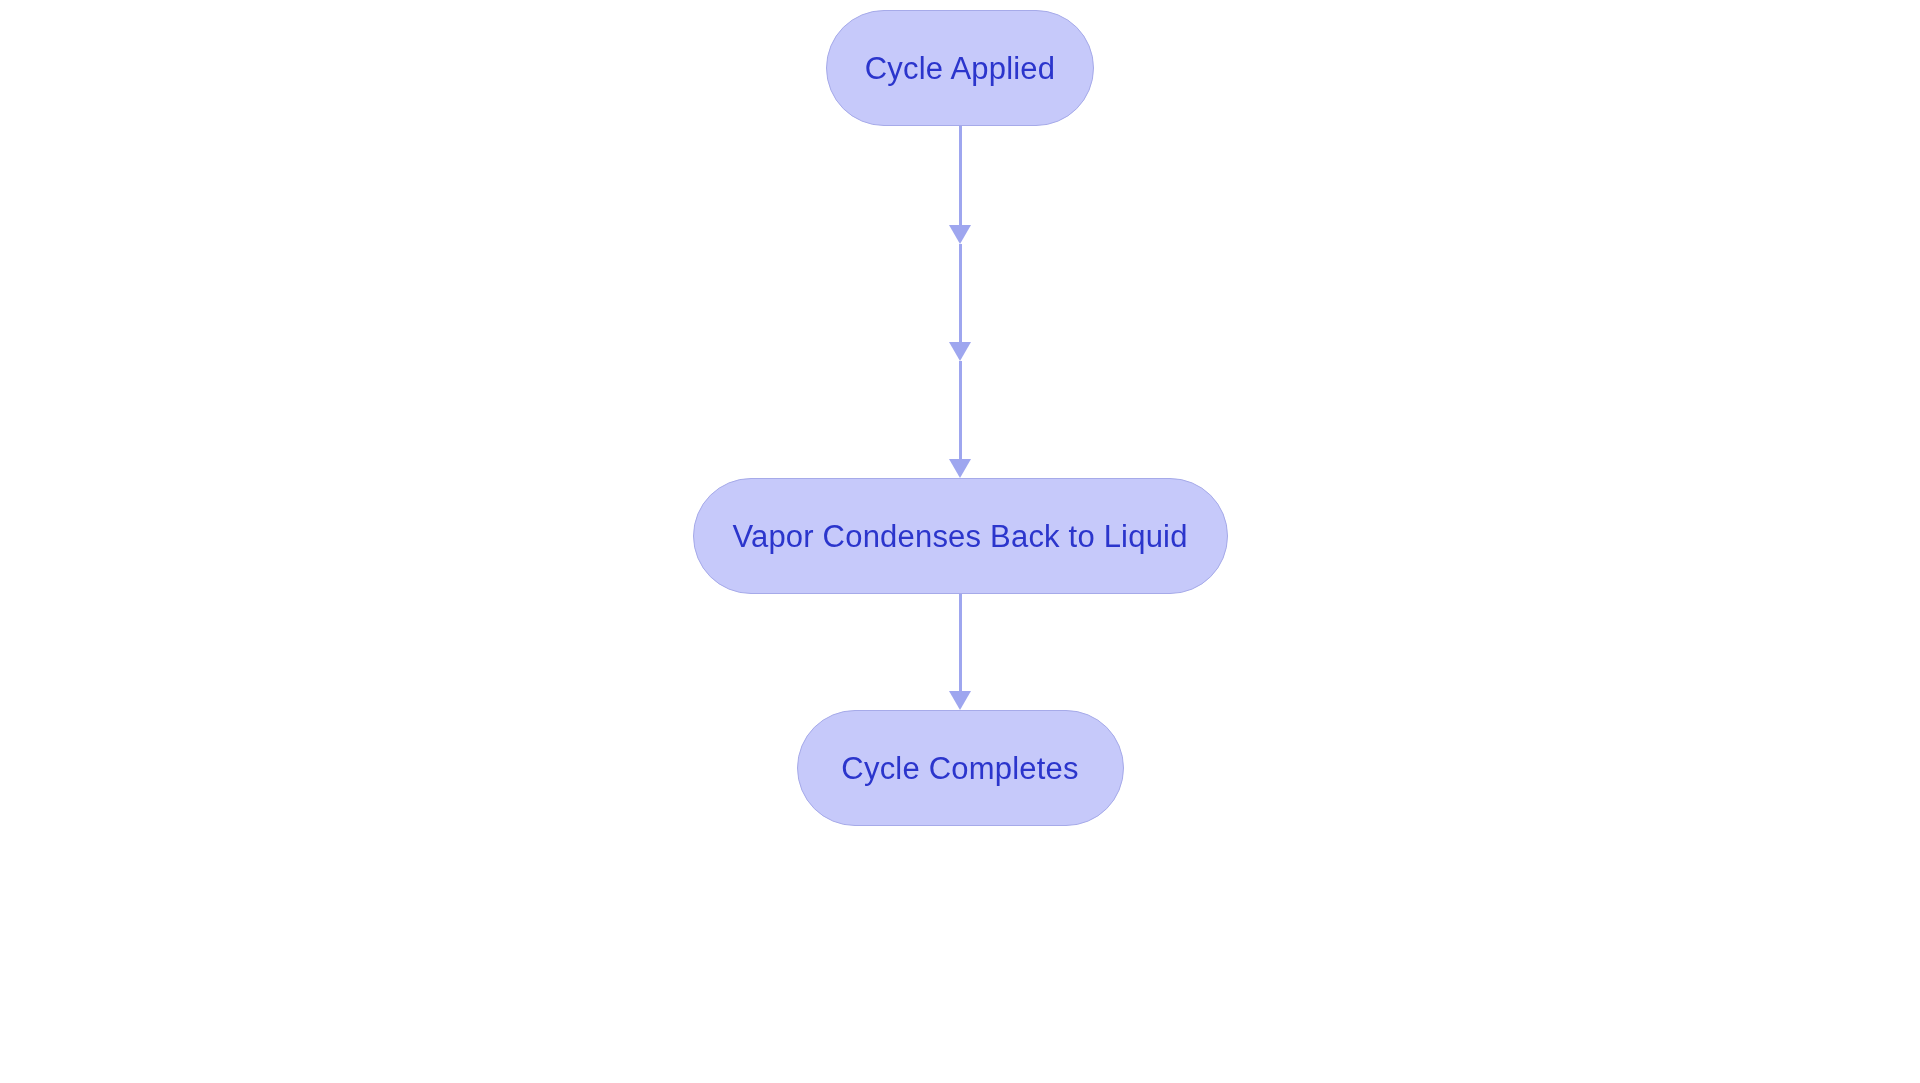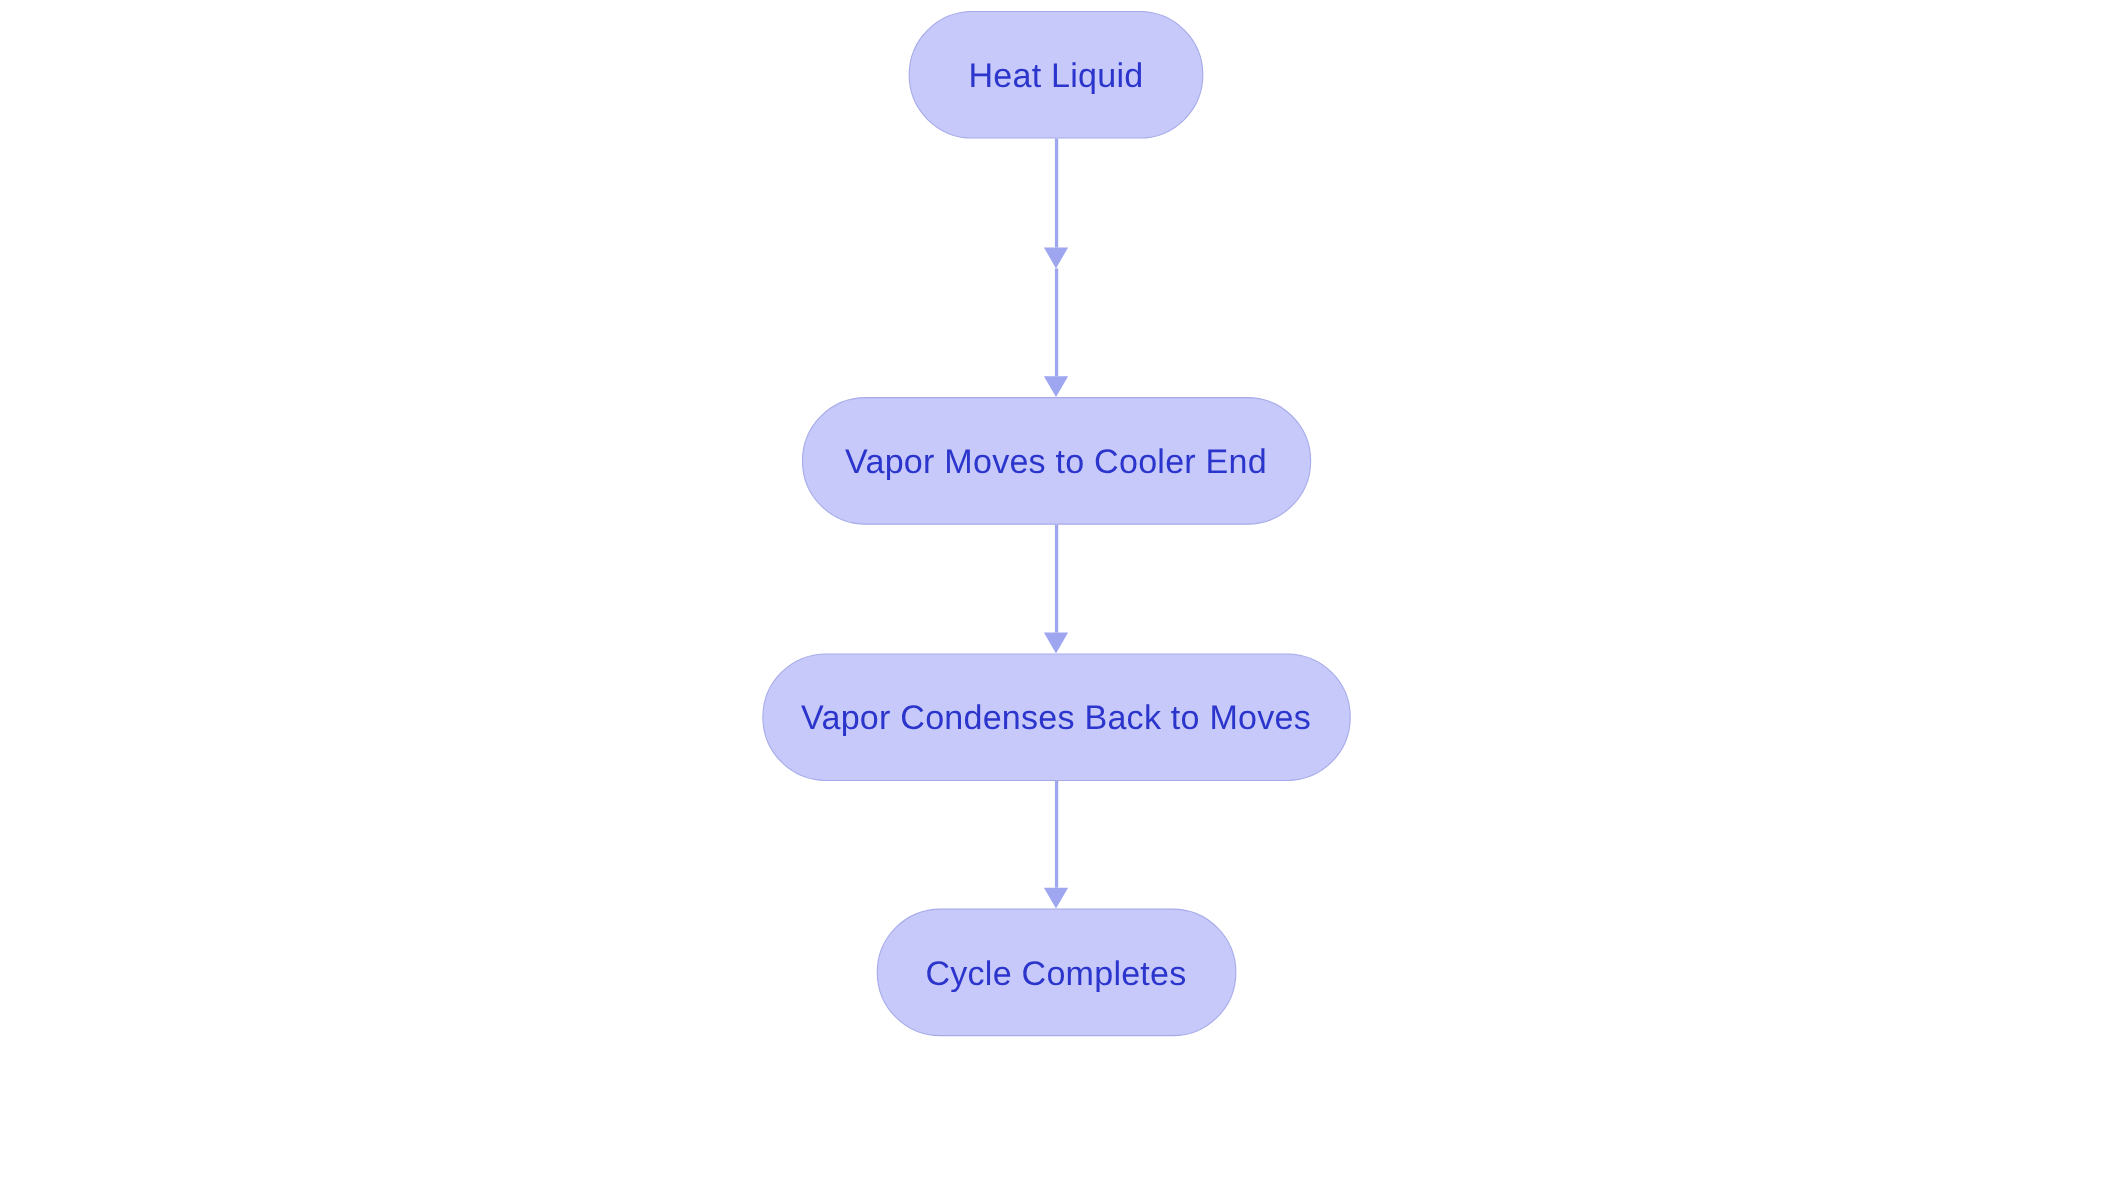--- a/index.html
+++ b/index.html
@@ -92,45 +92,42 @@
     border-top: 19px solid #9ea6ef;
   }
 </style>
 </head>
 <body>
 
 <div id="flowchart-canvas">
   <div class="flow-column">
 
     <div class="node node-1">
-      <span class="node-label">Heat Liquid</span>
+      <span class="node-label">Cycle Applied</span>
     </div>
 
     <div class="connector connector-1">
       <div class="connector-line"></div>
       <div class="connector-arrowhead"></div>
     </div>
 
 
     <div class="connector connector-2">
       <div class="connector-line"></div>
       <div class="connector-arrowhead"></div>
     </div>
 
-    <div class="node node-3">
-      <span class="node-label">Vapor Moves to Cooler End</span>
-    </div>
 
     <div class="connector connector-3">
       <div class="connector-line"></div>
       <div class="connector-arrowhead"></div>
     </div>
 
     <div class="node node-4">
-      <span class="node-label">Vapor Condenses Back to Moves</span>
+      <span class="node-label">Vapor Condenses Back to Liquid</span>
     </div>
 
     <div class="connector connector-4">
       <div class="connector-line"></div>
       <div class="connector-arrowhead"></div>
     </div>
 
     <div class="node node-5">
       <span class="node-label">Cycle Completes</span>
     </div>

